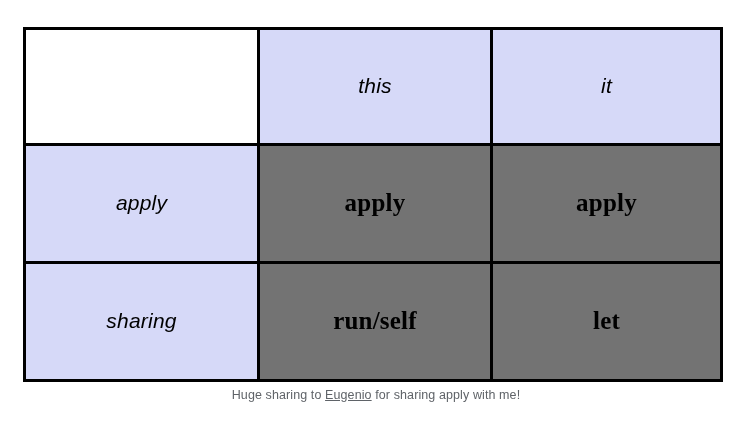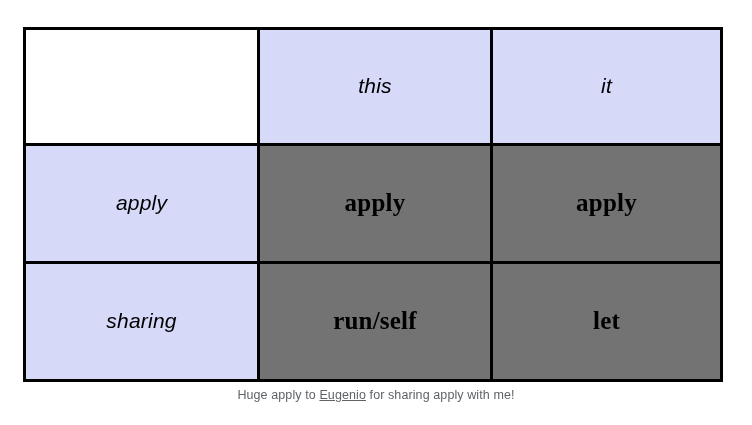--- a/index.html
+++ b/index.html
@@ -155,15 +155,15 @@
             <span class="cell-text">run/self</span>
           </td>
           <td class="value-cell">
             <span class="cell-text">let</span>
           </td>
         </tr>
       </tbody>
     </table>
   </div>
 
-  <div class="caption"><span class="cap-seg">Huge apply to </span><span class="credit-link">Eugenio</span><span class="cap-seg"> for sharing apply with me!</span></div>
+  <div class="caption"><span class="cap-seg">Huge sharing to </span><span class="credit-link">Eugenio</span><span class="cap-seg"> for sharing apply with me!</span></div>
 
 </div>
 
 </body></html>

